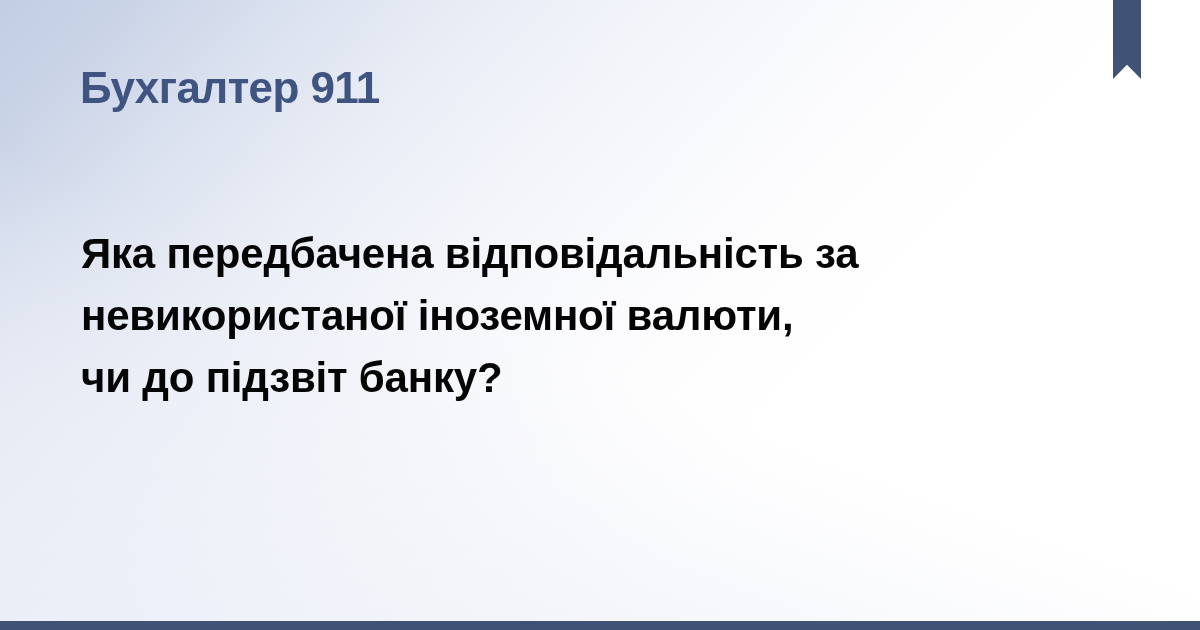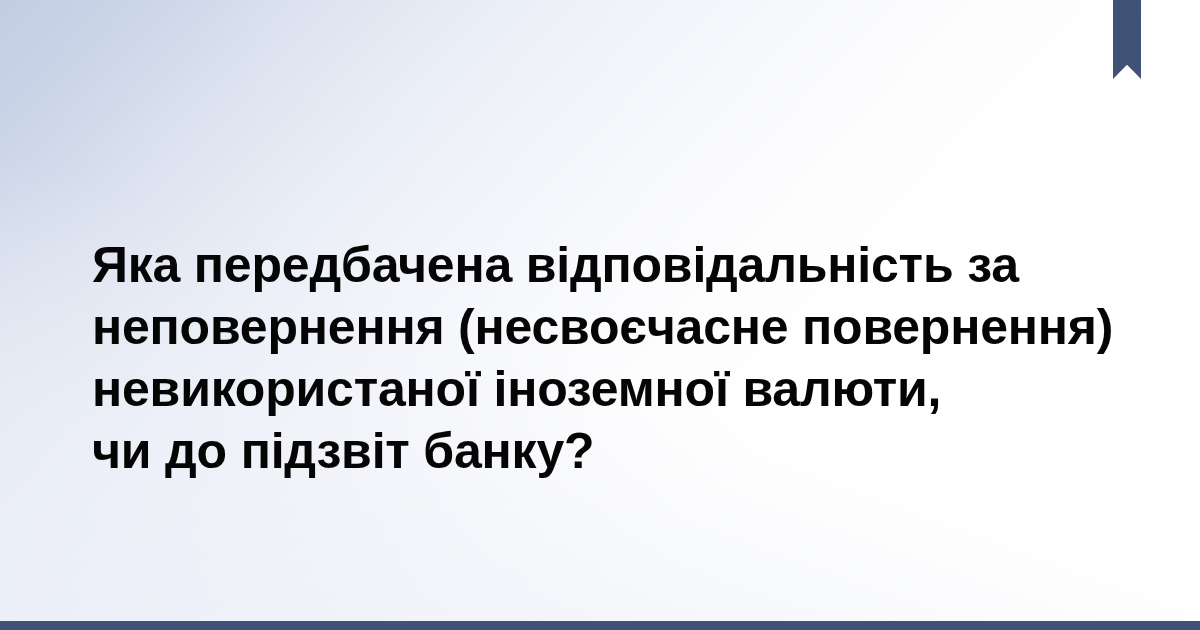--- a/index.html
+++ b/index.html
@@ -75,22 +75,22 @@
     -webkit-clip-path: polygon(0 0, 100% 0, 100% 100%, 50% 82%, 0 100%);
     clip-path: polygon(0 0, 100% 0, 100% 100%, 50% 82%, 0 100%);
   }
 
   
   .headline {
     position: absolute;
     left: 80px;
     top: 222px;
     width: 985px;
-    margin: 12px;
-    font-size: 50px;
+    margin: 1px;
+    font-size: 42px;
     line-height: 62px;
     font-weight: bold;
     letter-spacing: -0.2px;
     color: #050505;
   }
   .headline .ln {
     display: block;
     white-space: nowrap;
   }
 
@@ -103,26 +103,26 @@
     height: 9px;
     background: #405275;
   }
 </style>
 </head>
 <body>
 
 <div class="card">
   <div class="content">
 
+    <div class="logo">Бухгалтер 911</div>
 
     <div class="bookmark"></div>
 
     <h1 class="headline">
       <span class="ln">Яка передбачена відповідальність за</span>
-      <span class="ln">неповернення (несвоєчасне повернення)</span>
       <span class="ln">невикористаної іноземної валюти,</span>
       <span class="ln">чи до підзвіт банку?</span>
     </h1>
 
     <div class="bottom-bar"></div>
 
   </div>
 </div>
 
 </body></html>

